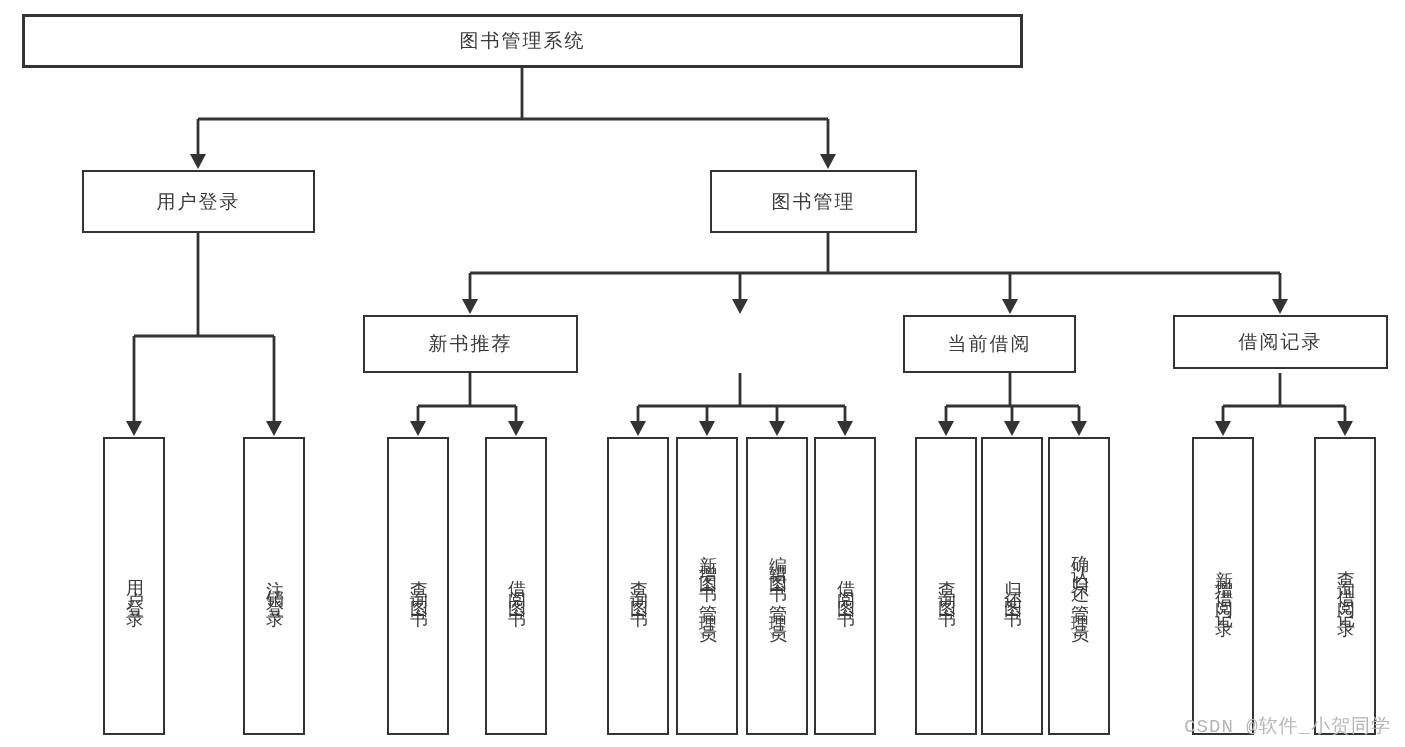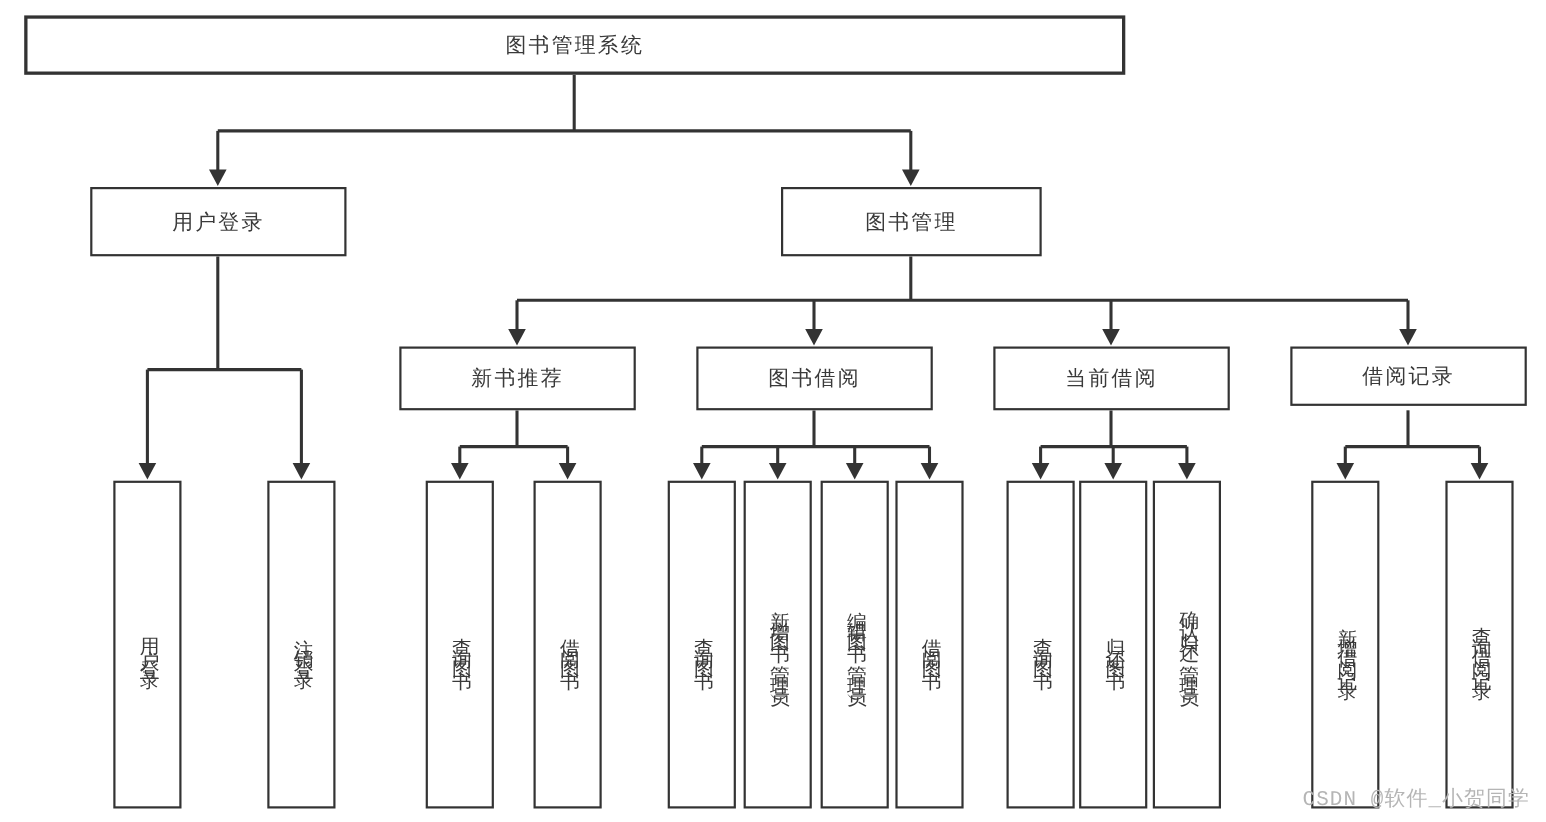--- a/index.html
+++ b/index.html
@@ -118,31 +118,28 @@
       <polygon points="1337,421 1353,421 1345,436" fill="#333333"></polygon>
     </svg>
 
   <div class="node root" style="left:22px; top:14px; width:1001px; height:54px;">
     <span>图书管理系统</span>
   </div>
 
   <div class="node" style="left:82px; top:170px; width:233px; height:63px;">
     <span>用户登录</span>
   </div>
-  <div class="node" style="left:710px; top:170px; width:237px; height:63px;">
+  <div class="node" style="left:710px; top:170px; width:207px; height:63px;">
     <span>图书管理</span>
   </div>
 
   <div class="node" style="left:363px; top:315px; width:215px; height:58px;">
     <span>新书推荐</span>
   </div>
-  <div class="node" style="left:633px; top:315px; width:215px; height:58px;">
-    <span>图书借阅</span>
-  </div>
-  <div class="node" style="left:903px; top:315px; width:215px; height:58px;">
+  <div class="node" style="left:903px; top:315px; width:173px; height:58px;">
     <span>当前借阅</span>
   </div>
   <div class="node" style="left:1173px; top:315px; width:215px; height:54px;">
     <span>借阅记录</span>
   </div>
 
   <div class="node leaf" style="left:103px; top:437px; width:62px; height:298px;">
     <span class="vtext">用户登录</span>
   </div>
   <div class="node leaf" style="left:243px; top:437px; width:62px; height:298px;">

